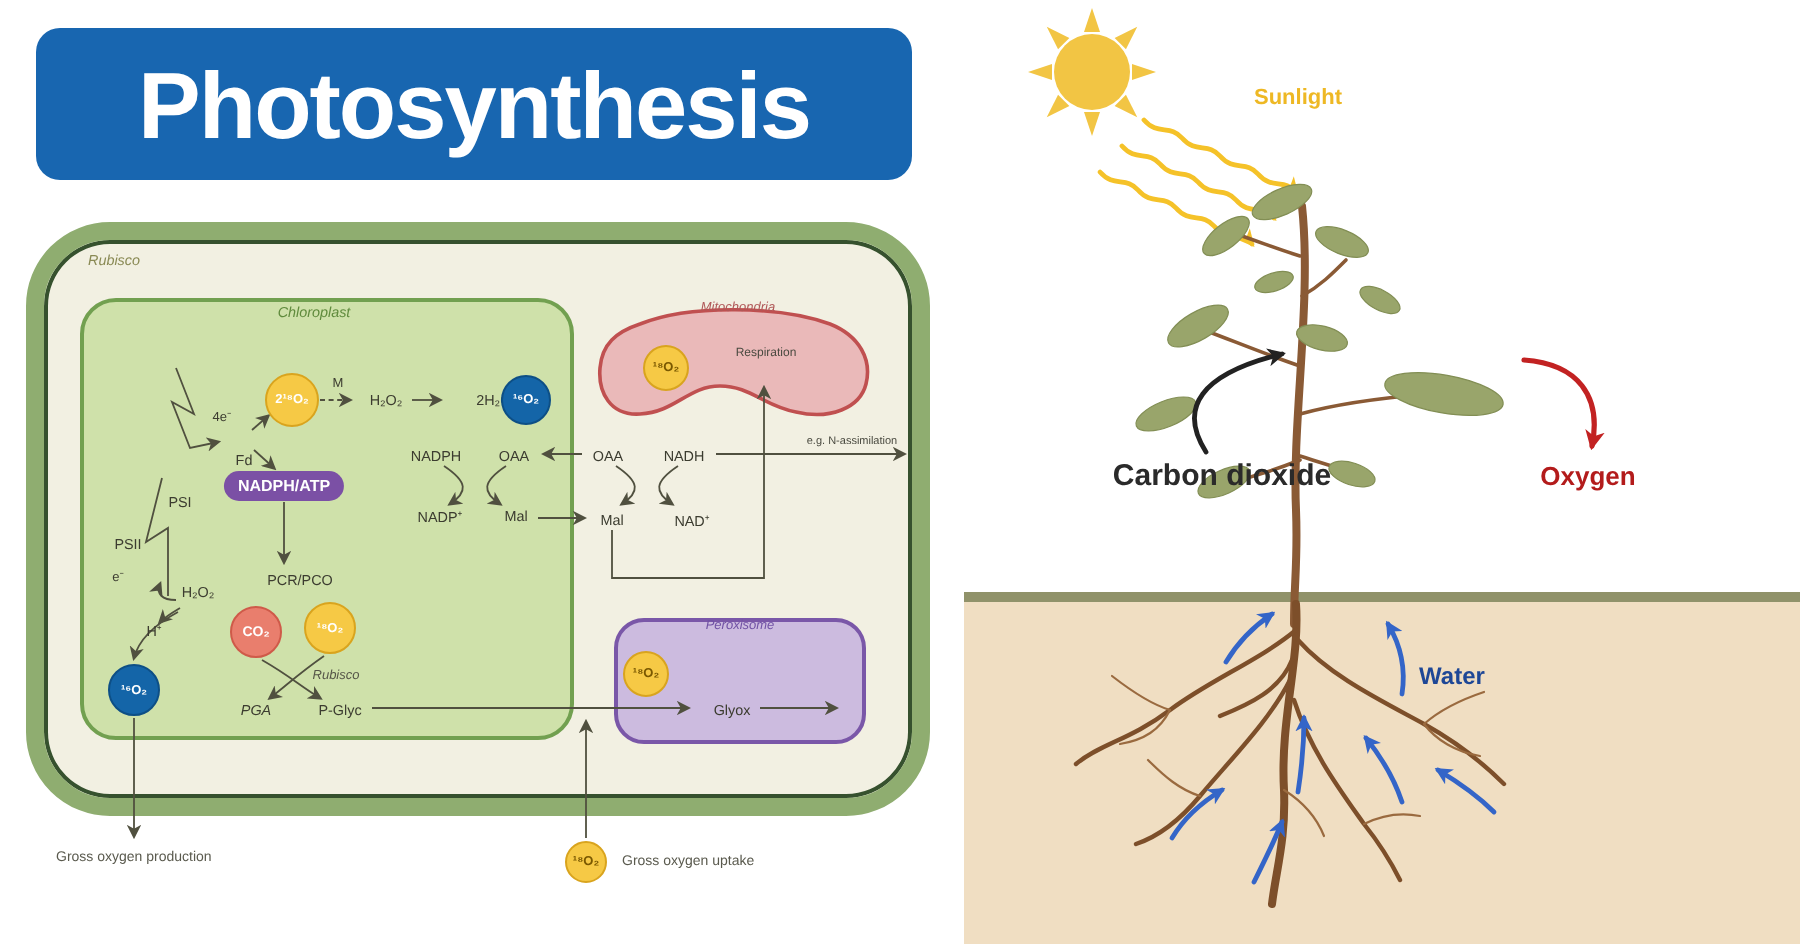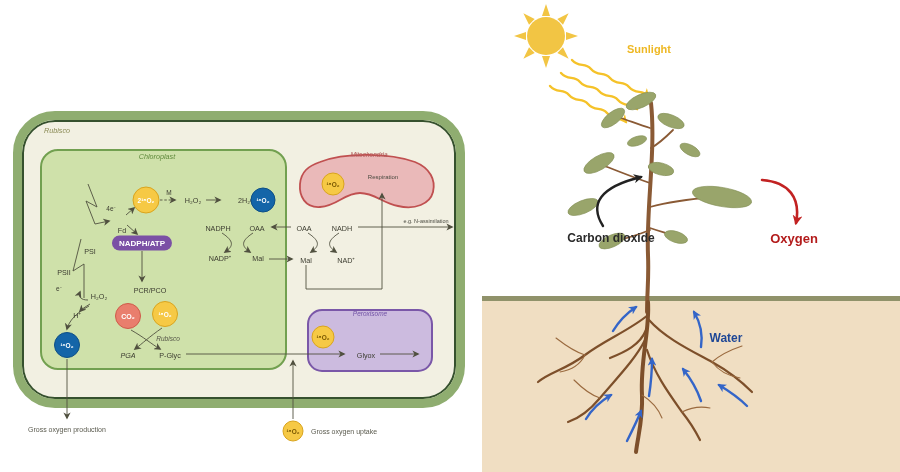--- a/index.html
+++ b/index.html
@@ -32,30 +32,31 @@
   .y{background:#f6c945;border:1.5px solid #d9a41e;color:#7a5800;font-size:6.5px;}
   .yw{color:#ffffff;}
   .b{background:#1465a8;border:1.5px solid #0d4f86;color:#fff;font-size:6.5px;}
   .co2c{background:#e97e6d;border:1.5px solid #cf5a49;color:#fff;font-size:7px;}
   .d27{width:27px;height:27px;} .d25{width:25px;height:25px;} .d26{width:26px;height:26px;}
   .d23{width:23px;height:23px;} .d21{width:21px;height:21px;}
   .pill{position:absolute;transform:translate(-50%,-50%);background:#7b50a5;border-radius:9px;
     color:#fff;font-weight:bold;font-size:8px;padding:3px 7px;white-space:nowrap;}
   
   .sunlight{transform:translate(-50%,-50%);font-weight:bold;font-size:11px;color:#eeb824;}
-  .co2label{transform:translate(-50%,-50%);font-weight:bold;font-size:12px;color:#2a2a2a;}
+  .co2label{transform:translate(-50%,-50%);font-weight:bold;font-size:15px;color:#2a2a2a;}
   .oxylabel{transform:translate(-50%,-50%);font-weight:bold;font-size:13px;color:#b31b1b;}
   .waterlabel{transform:translate(-50%,-50%);font-weight:bold;font-size:12px;color:#1e4796;}
   svg{position:absolute;left:0;top:0;}
 </style>
 </head>
 <body>
 
 <div class="stage">
 
+  <div class="abs title-banner">Photosynthesis</div>
   <div class="abs cell-wall"></div>
   <div class="abs chloroplast"></div>
   <div class="abs peroxisome"></div>
   <div class="abs soil"></div>
   <div class="abs ground-band"></div>
 
   <svg width="900" height="472" viewBox="0 0 900 472">
     <defs>
       <marker id="ad" viewBox="0 0 9 9" refX="7" refY="4.5" markerWidth="8" markerHeight="8" orient="auto">
         <path d="M0,0 L9,4.5 L0,9 L2.5,4.5 Z" fill="#50503f"></path>

